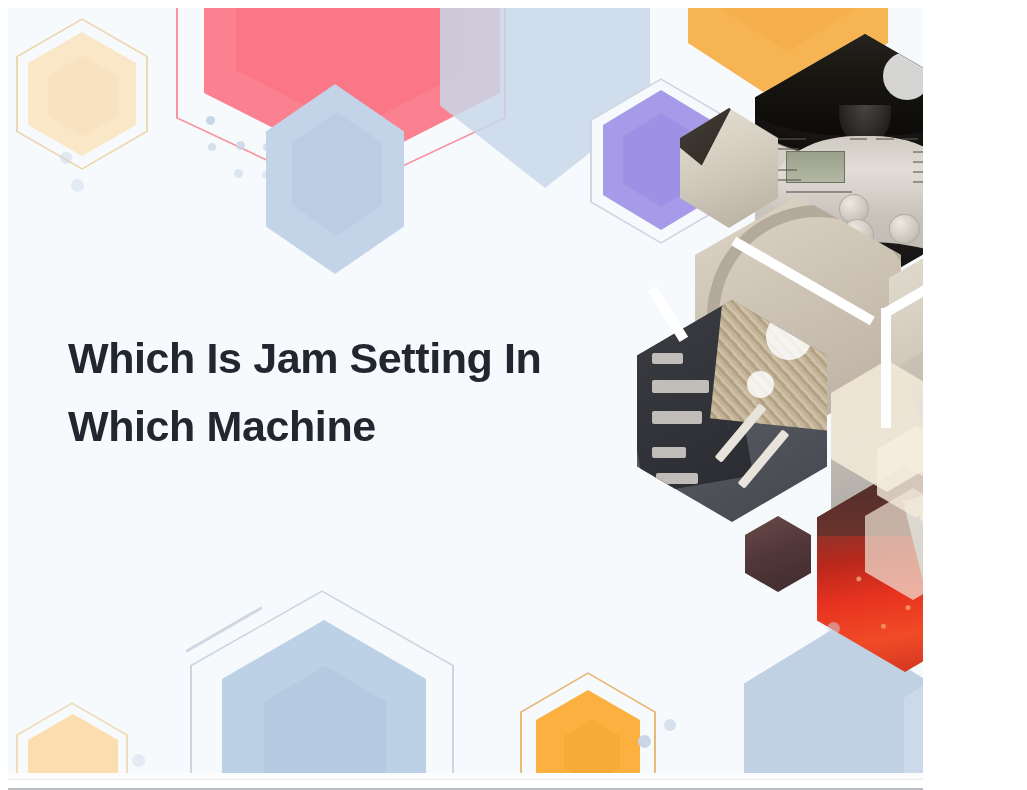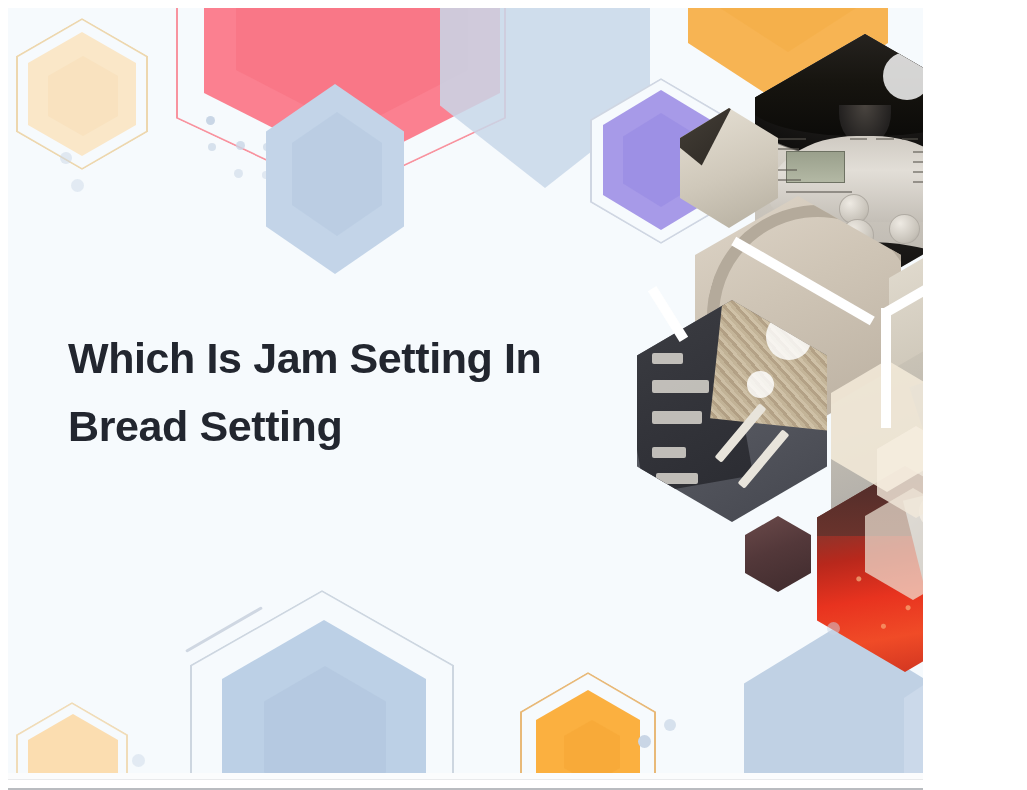--- a/index.html
+++ b/index.html
@@ -210,21 +210,21 @@
       <div class="hex" style="left:896px;top:640px;width:150px;height:200px;background:#cbd9ea;"></div>
       <div class="hex" style="left:986px;top:600px;width:120px;height:160px;background:#b9b2ea;opacity:.8;"></div>
 
       <div class="hexring" style="left:988px;top:452px;width:120px;height:200px;--ringcolor:#f9a3ad;--ringw:3px;"></div>
       <div class="hex" style="left:1000px;top:468px;width:104px;height:172px;background:#f98a96;"></div>
     </div>
 
     <div class="title-wrap">
       <h1 class="title">
         <span>Which Is Jam Setting In</span><br>
-        <span>Bread Setting</span>
+        <span>Which Machine</span>
       </h1>
     </div>
 
     <div class="collage">
 
       <div class="photo" style="left:128px;top:26px;width:220px;height:254px;">
         <div class="inner">
           <div class="m-top"></div>
           <div class="m-lid"></div>
           <div class="m-notch"></div>

